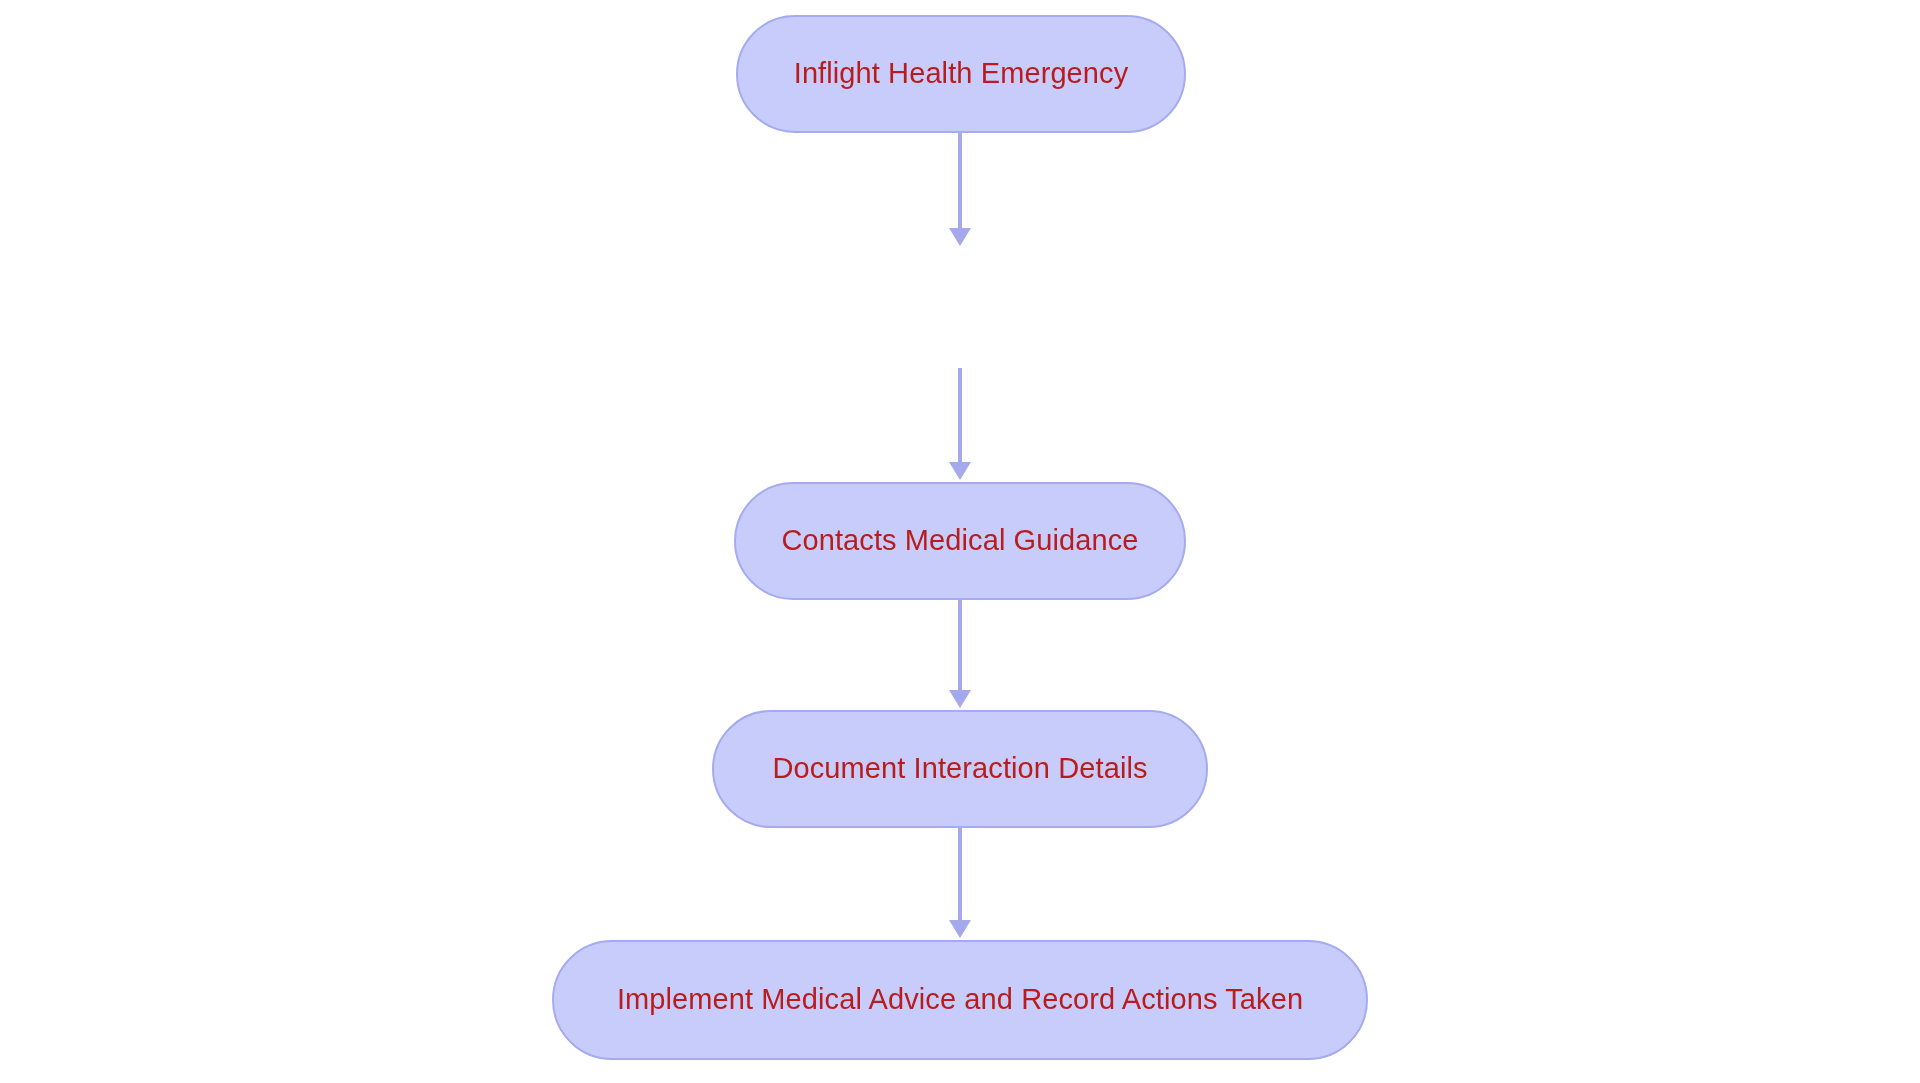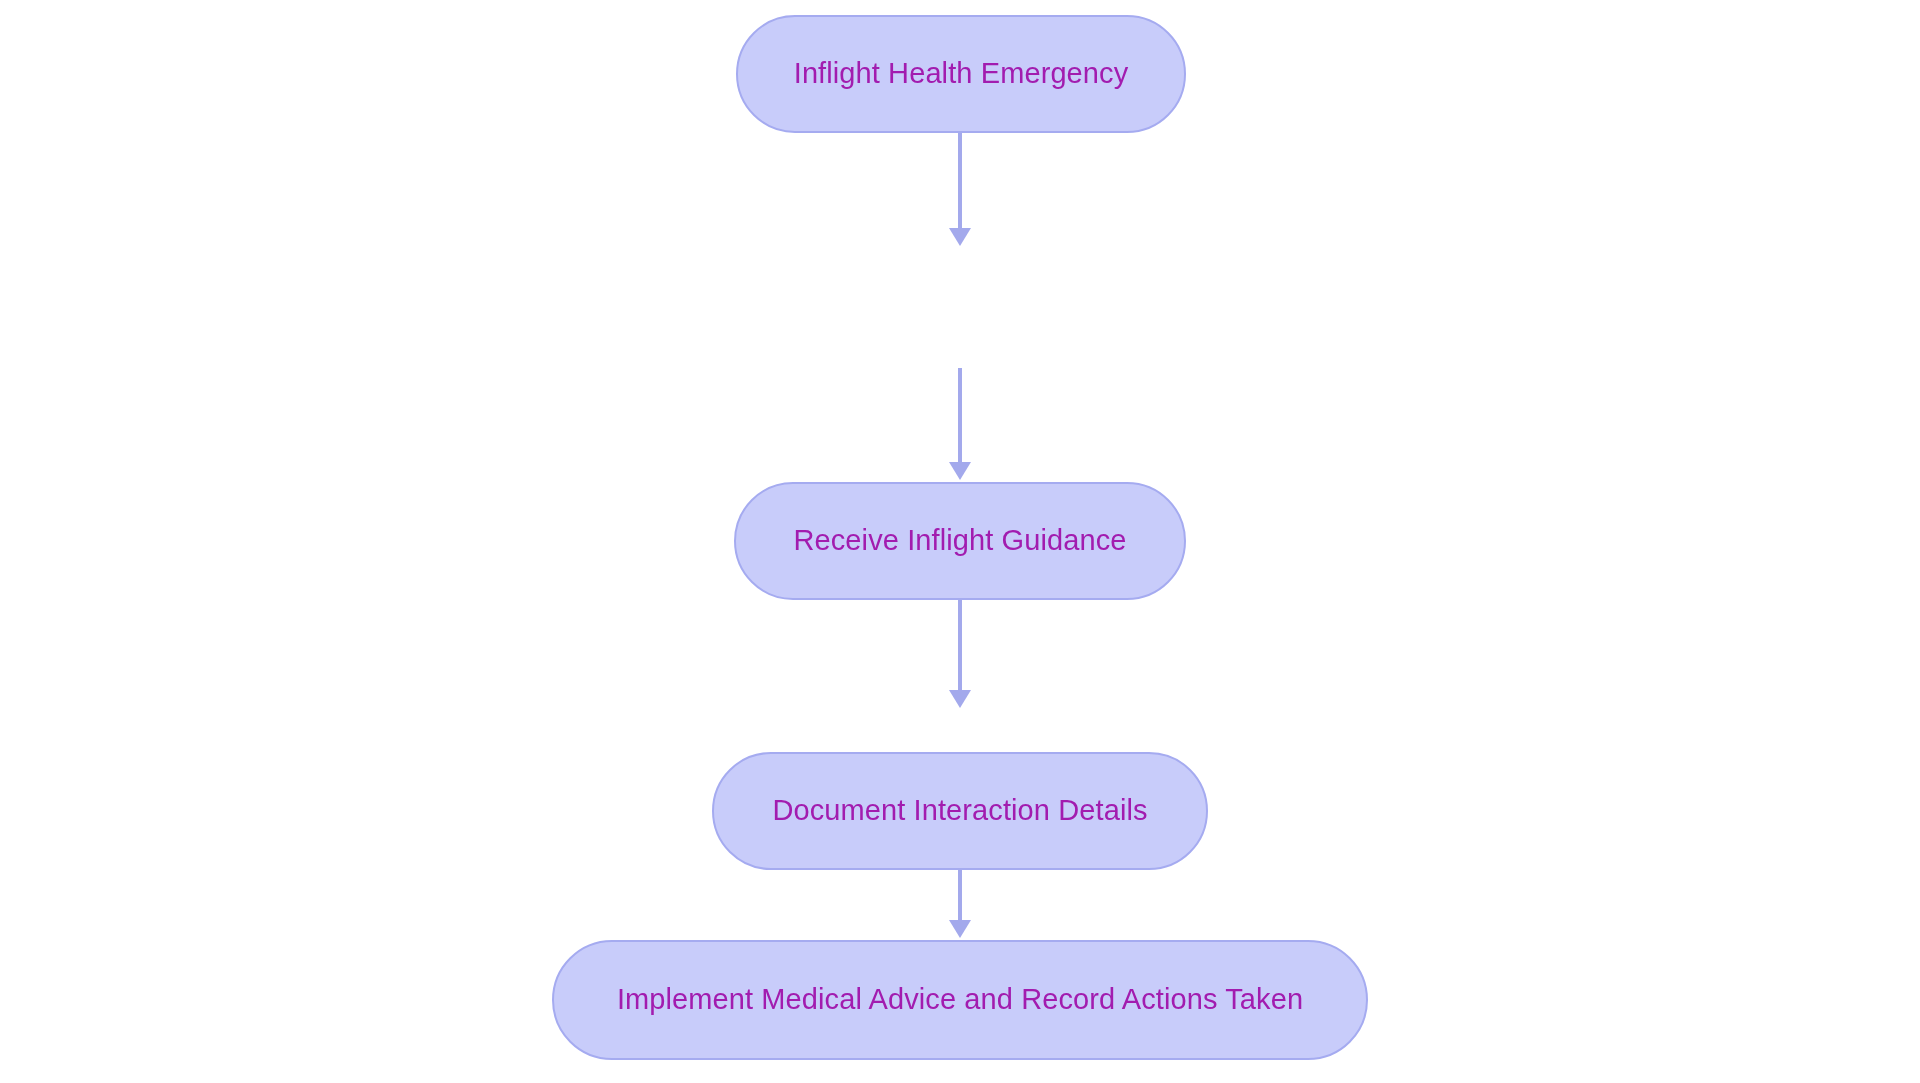--- a/index.html
+++ b/index.html
@@ -36,31 +36,31 @@
     color: #3333cc;
     font-size: 29px;
     font-weight: 400;
     letter-spacing: 0.1px;
     line-height: 1.1;
     white-space: nowrap;
     user-select: none;
   }
 
   .node-label {
-    color: #a21caf;
+    color: #b91c1c;
     font-size: 29px;
     white-space: nowrap;
     pointer-events: none;
   }
 
   
   #node-0 { left: 736px;  top: 15px;   width: 450px; height: 118px; }
   #node-1 { left: 612px;  top: 248px;  width: 698px; height: 120px; }
   #node-2 { left: 734px;  top: 482px;  width: 452px; height: 118px; }
-  #node-3 { left: 712px;  top: 710px;  width: 496px; height: 118px; margin-top: 42px; }
+  #node-3 { left: 712px;  top: 710px;  width: 496px; height: 118px; }
   #node-4 { left: 552px;  top: 940px;  width: 816px; height: 120px; align-items: center; }
 
   
   .connector {
     position: absolute;
     left: 0;
     top: 0;
     width: 1920px;
     height: 1083px;
     pointer-events: none;
@@ -104,21 +104,21 @@
     </g>
 
   </svg>
 
   <div class="node" id="node-0">
     <span class="node-label">Inflight Health Emergency</span>
   </div>
 
 
   <div class="node" id="node-2">
-    <span class="node-label">Receive Inflight Guidance</span>
+    <span class="node-label">Contacts Medical Guidance</span>
   </div>
 
   <div class="node" id="node-3">
     <span class="node-label">Document Interaction Details</span>
   </div>
 
   <div class="node" id="node-4">
     <span class="node-label">Implement Medical Advice and Record Actions Taken</span>
   </div>
 

